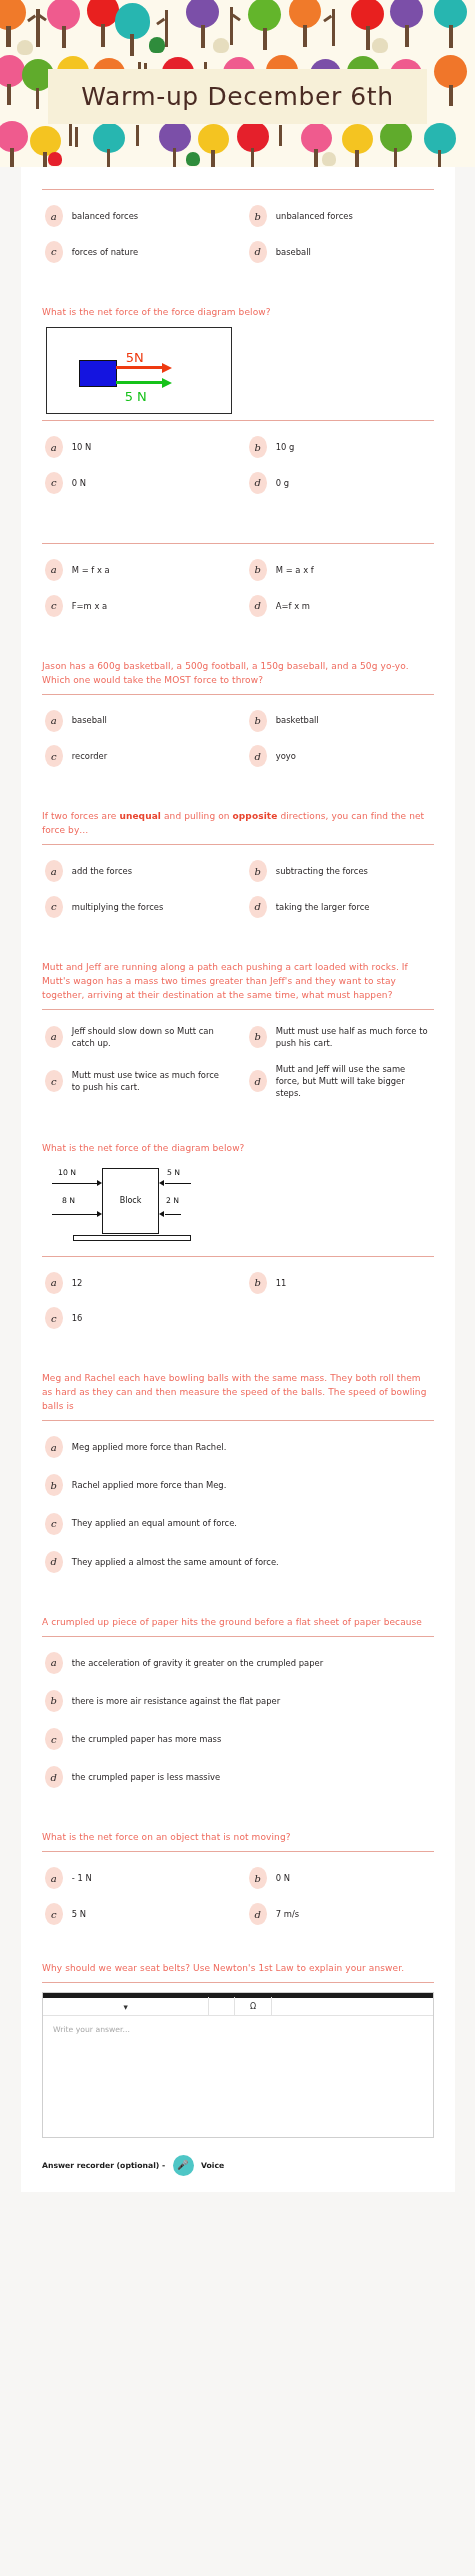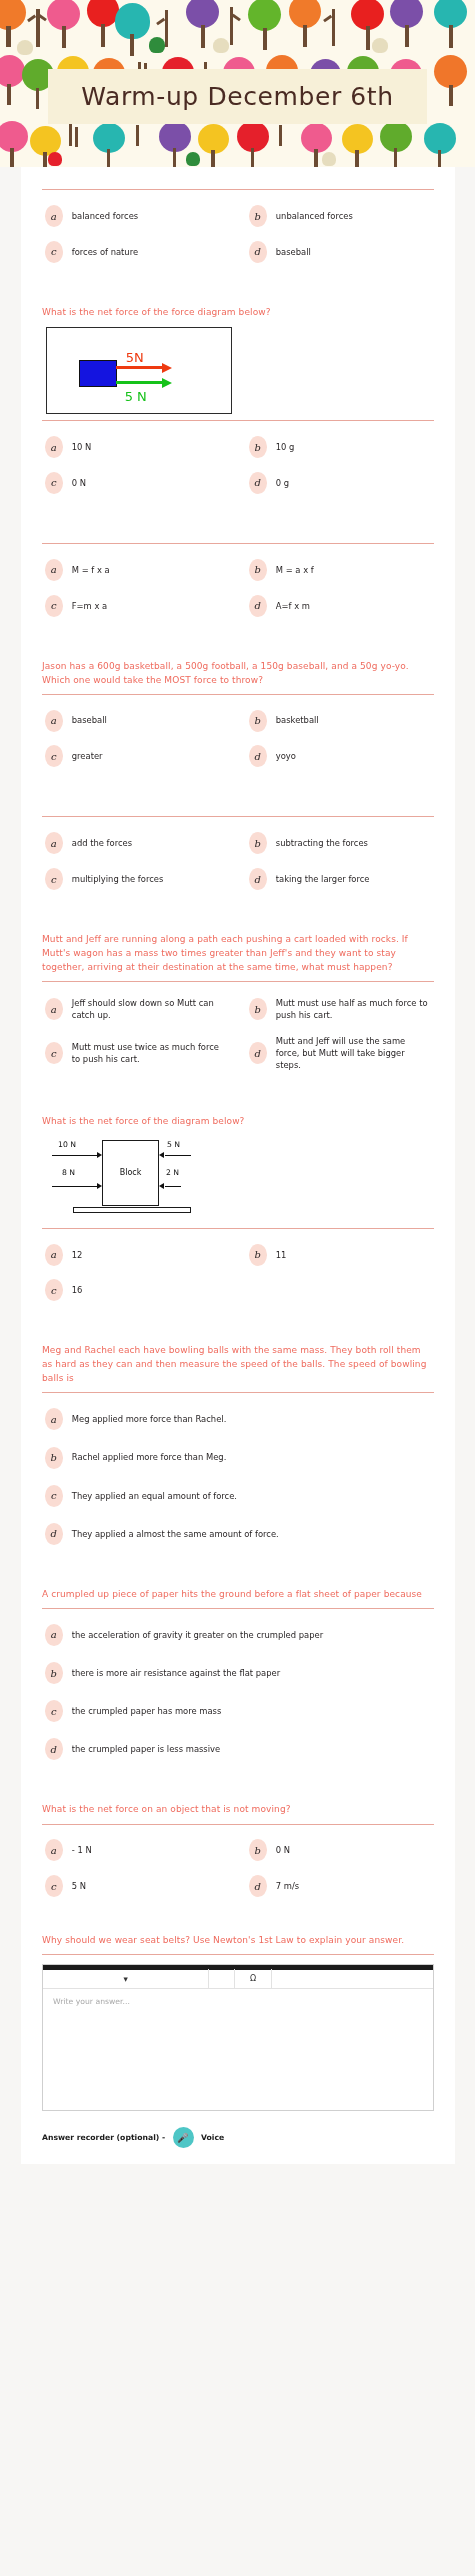--- a/index.html
+++ b/index.html
@@ -483,32 +483,33 @@
       <div class="opt">
         <div class="badge">a</div>
         <div class="opt-label">baseball</div>
       </div>
       <div class="opt">
         <div class="badge">b</div>
         <div class="opt-label">basketball</div>
       </div>
       <div class="opt">
         <div class="badge">c</div>
-        <div class="opt-label">greater</div>
+        <div class="opt-label">recorder</div>
       </div>
       <div class="opt">
         <div class="badge">d</div>
         <div class="opt-label">yoyo</div>
       </div>
     </div>
   </div>
 
   <div class="spacer"></div>
 
   <div class="q-block">
+    <div class="q-text">If two forces are <b>unequal</b> and pulling on <b>opposite</b> directions, you can find the net force by…</div>
     <hr class="q-rule">
     <div class="opts">
       <div class="opt">
         <div class="badge">a</div>
         <div class="opt-label">add the forces</div>
       </div>
       <div class="opt">
         <div class="badge">b</div>
         <div class="opt-label">subtracting the forces</div>
       </div>

